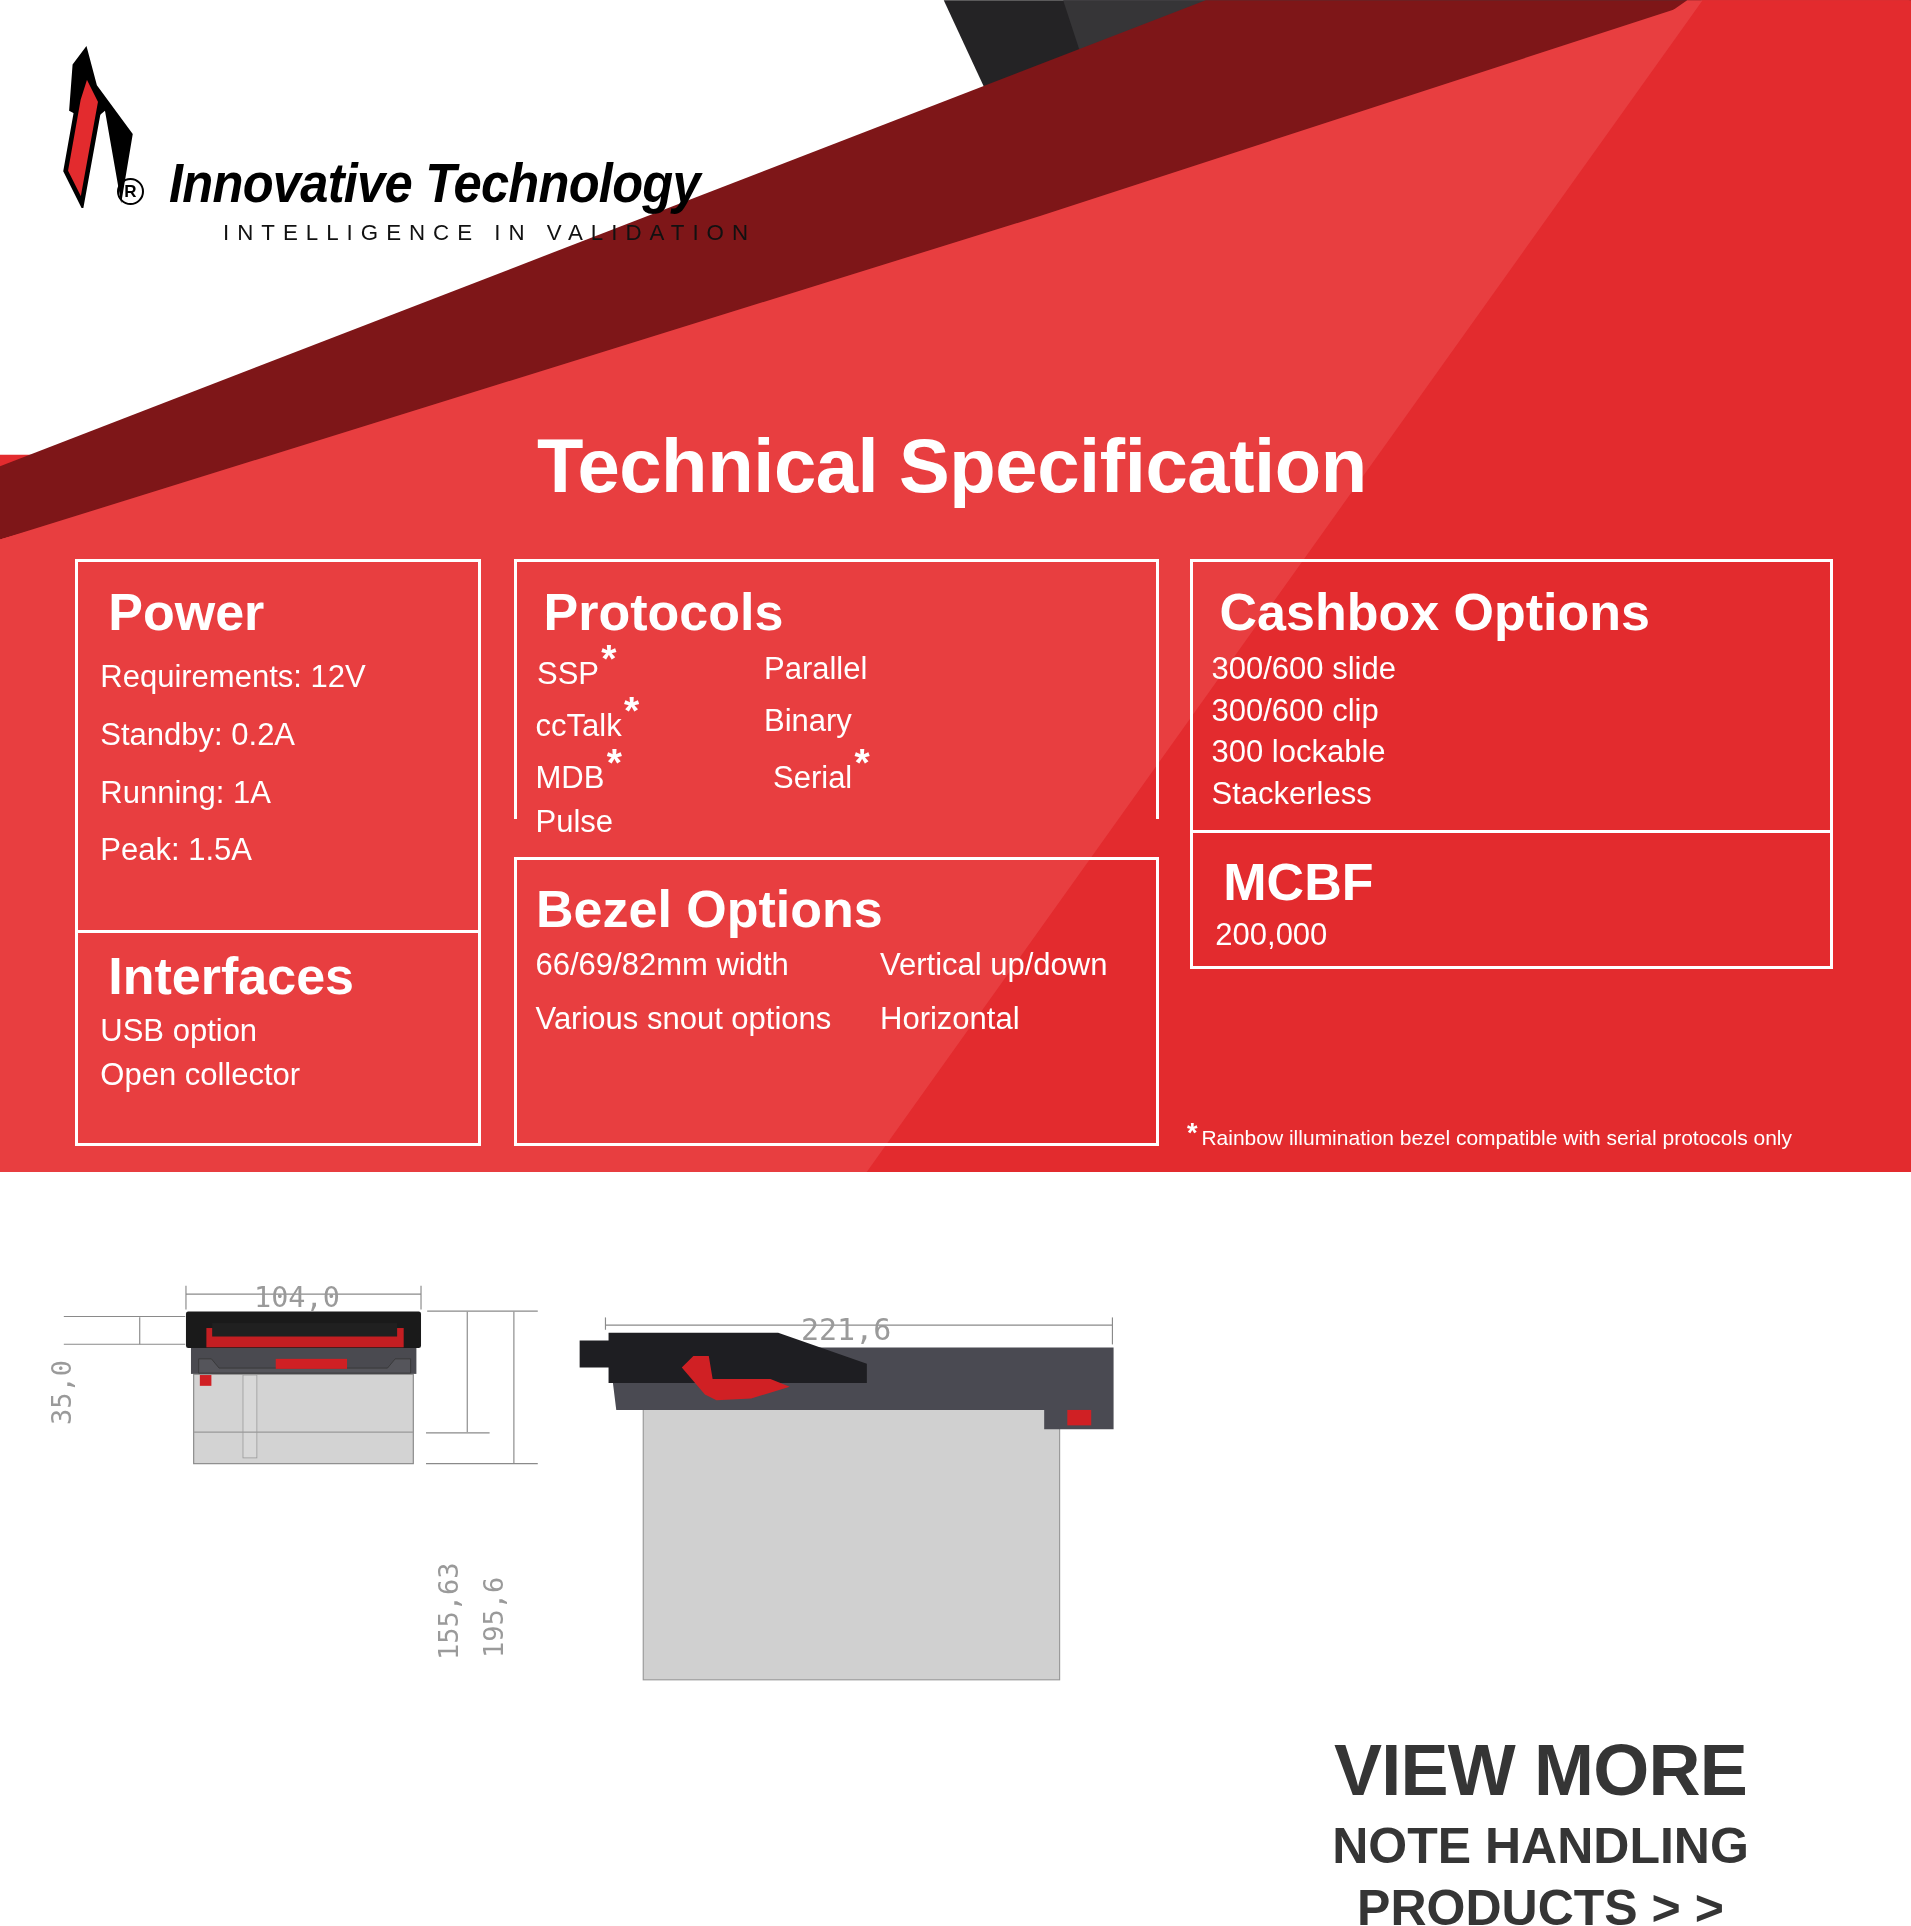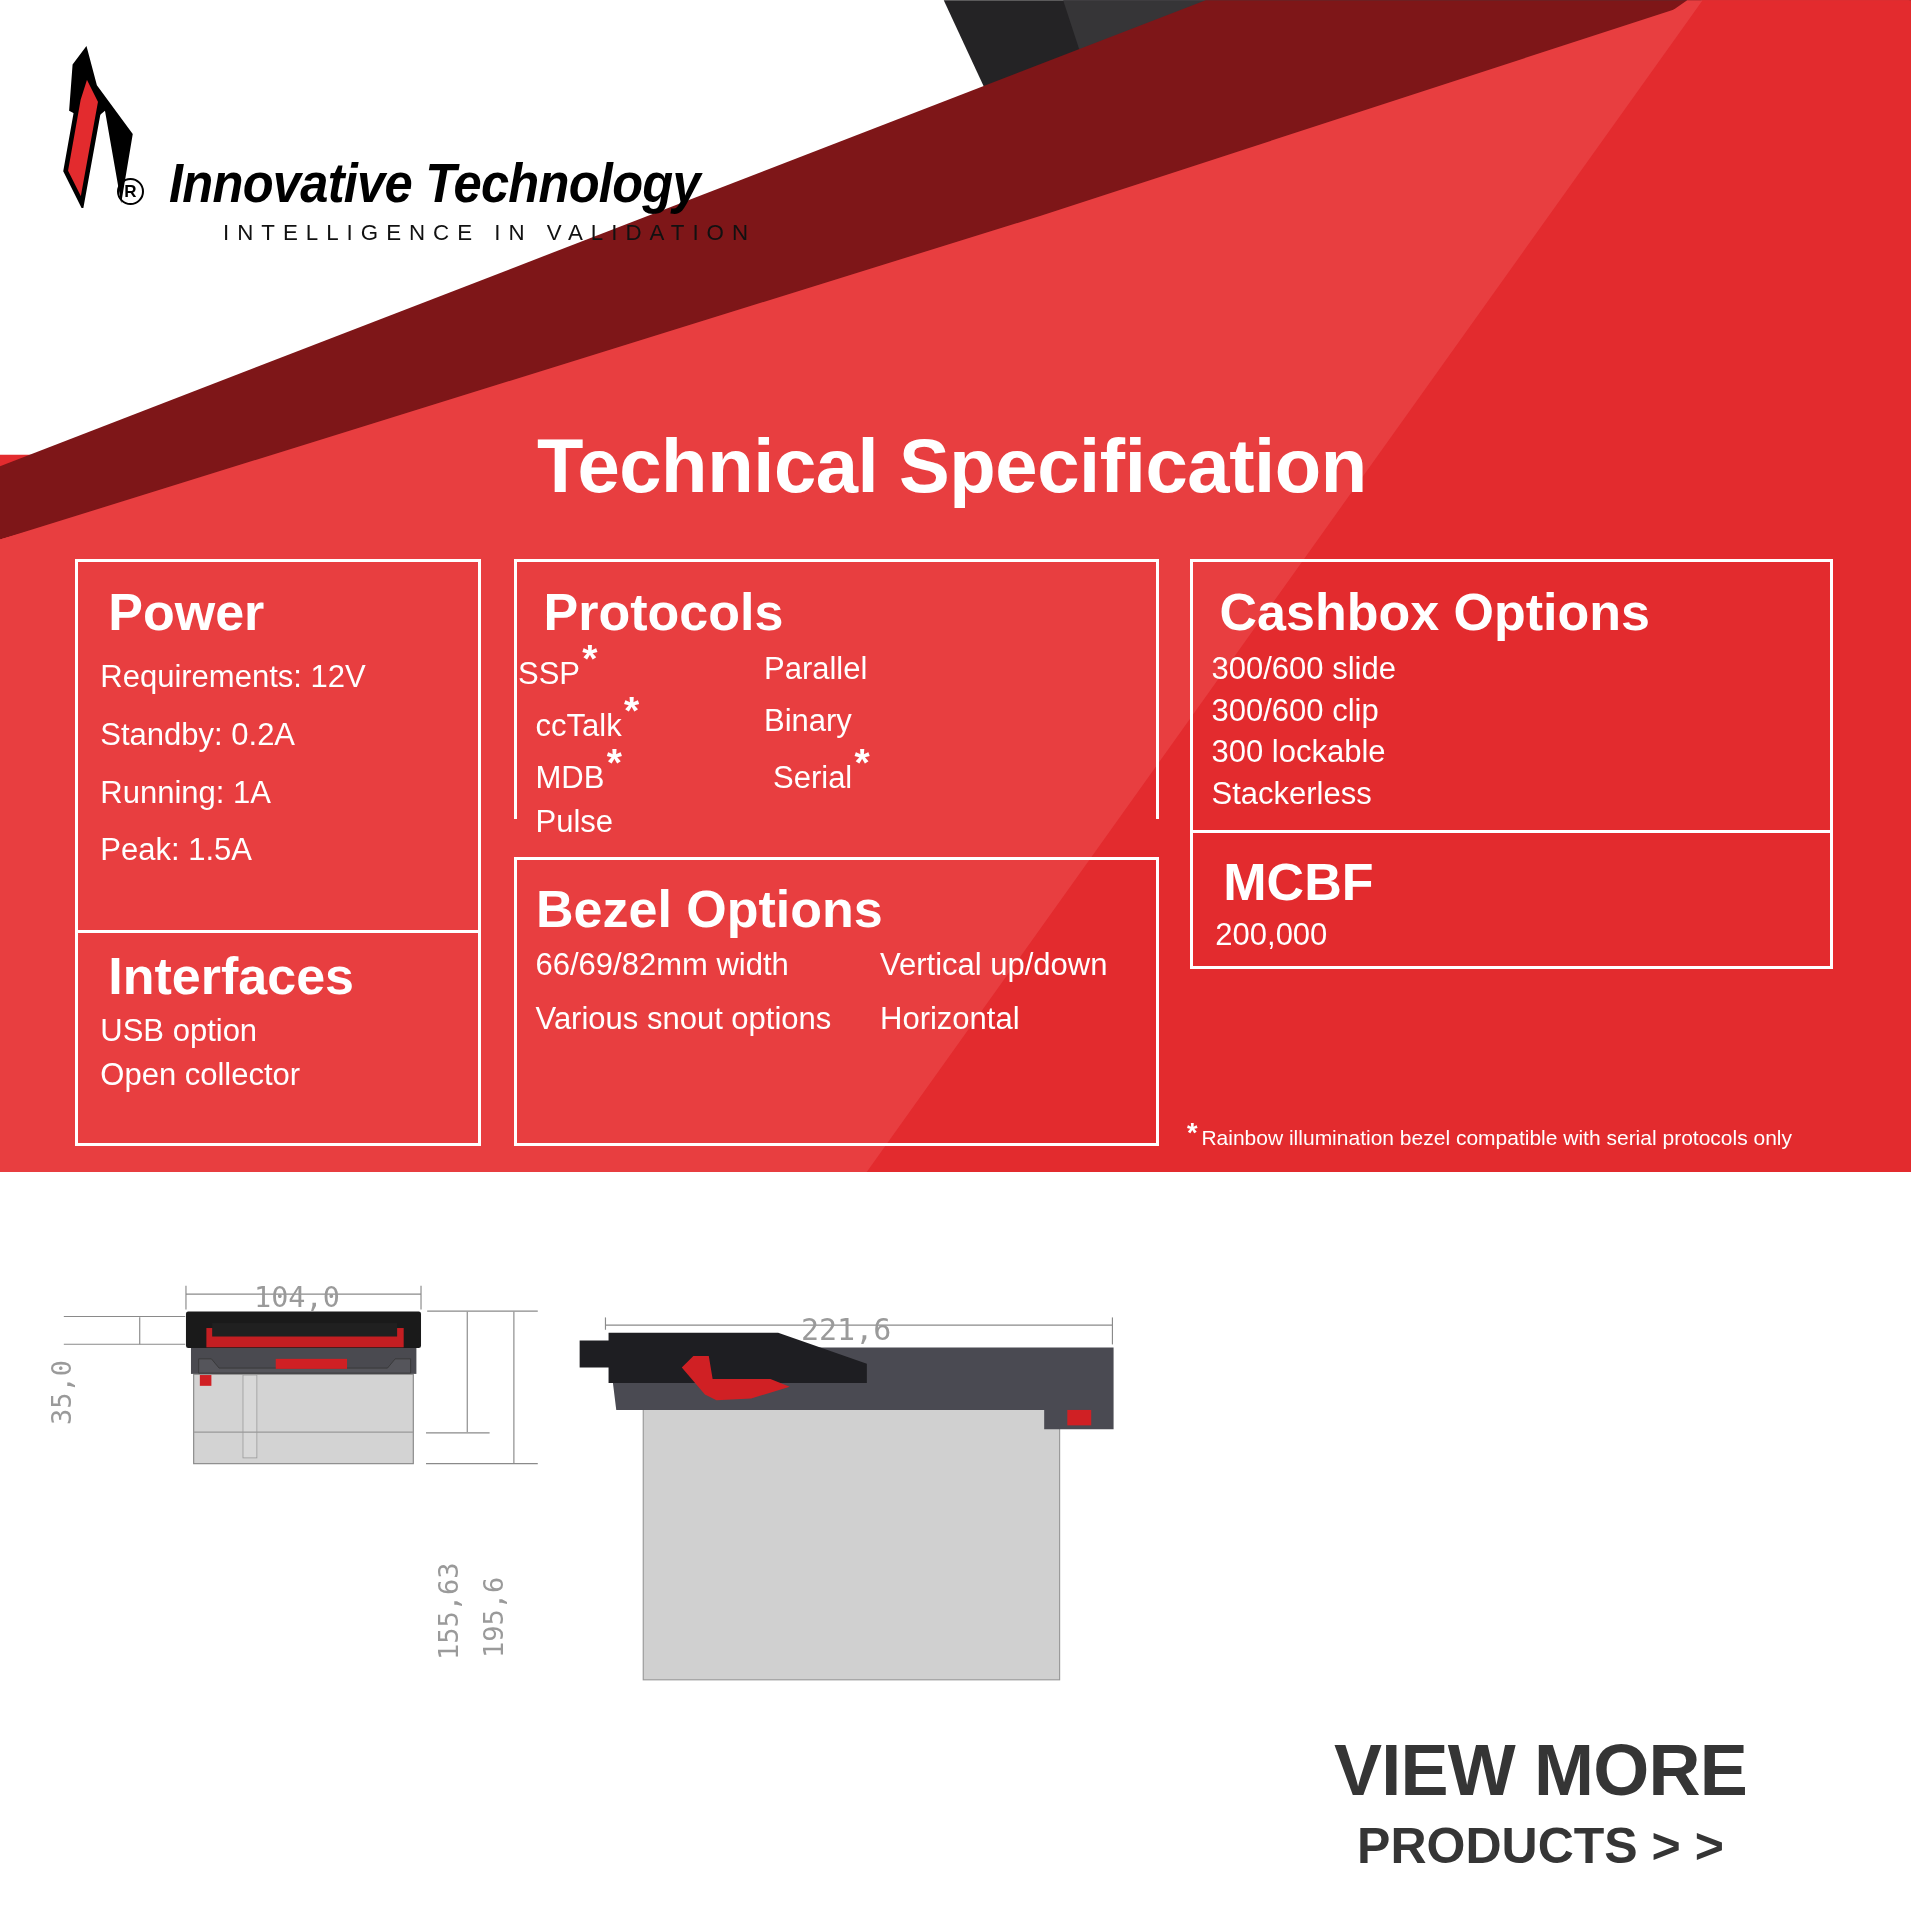--- a/index.html
+++ b/index.html
@@ -62,21 +62,21 @@
 </div>
 
 <div class="box" style="left:75px;top:930px;width:406px;height:216px;padding-left:16px;">
   <h2 style="left:22.3px;top:8.5px;">Interfaces</h2>
   <div class="item" style="left:22.3px;top:82px;">USB option</div>
   <div class="item" style="left:22.3px;top:126px;">Open collector</div>
 </div>
 
 <div class="box" style="left:514px;top:559px;width:645px;height:260px;border-bottom:none;">
   <h2 style="left:18.5px;top:16px;">Protocols</h2>
-  <div class="item" style="left:1px;top:89px;"><span>SSP</span><span class="star">*</span></div>
+  <div class="item" style="left:20px;top:89px;"><span>SSP</span><span class="star">*</span></div>
   <div class="item" style="left:18.5px;top:141px;"><span>ccTalk</span><span class="star">*</span></div>
   <div class="item" style="left:18.5px;top:193px;"><span>MDB</span><span class="star">*</span></div>
   <div class="item" style="left:18.5px;top:244px;"><span>Pulse</span></div>
   <div class="item" style="left:247px;top:91px;"><span>Parallel</span></div>
   <div class="item" style="left:247px;top:143px;"><span>Binary</span></div>
   <div class="item" style="left:256px;top:193px;"><span>Serial</span><span class="star">*</span></div>
 </div>
 
 <div class="box" style="left:514px;top:857px;width:645px;height:289px;">
   <h2 style="left:11px;top:15.4px;">Bezel Options</h2>
@@ -146,15 +146,16 @@
   <polygon points="25,100 100,100 100,80 540,80 770,160 770,210 100,210 100,170 25,170" fill="#1e1e22"></polygon>
   <polygon points="290,170 320,140 360,140 370,200 520,200 570,220 470,250 380,255 350,240" fill="#d02024"></polygon>
   <rect x="1290" y="280" width="62" height="40" fill="#d02024"></rect>
 </svg>
 <div class="dim-label" style="left:801px;top:1312px;font-size:30px;">221,6</div>
 
 <div class="weight">- Weight: 1.7kg</div>
 
 <div class="view-more" style="top:1726px;">
   <div style="font-size:72px;line-height:89px;letter-spacing:-0.8px;">VIEW MORE</div>
+  <div style="font-size:50px;line-height:62px;">NOTE HANDLING</div>
   <div style="font-size:50px;line-height:62px;"><span>PRODUCTS</span> <span>&gt; &gt;</span></div>
 </div>
 
 
 </body></html>

